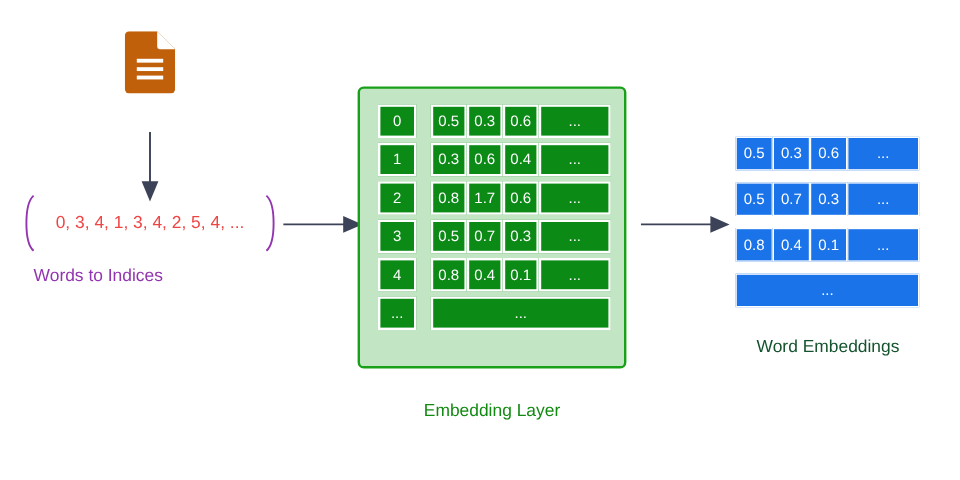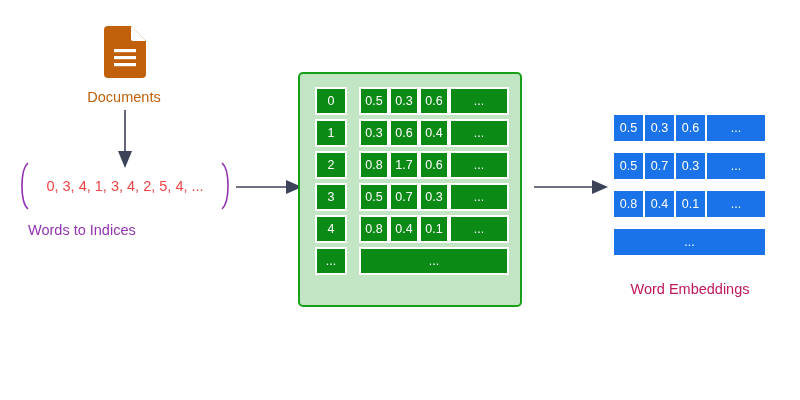--- a/index.html
+++ b/index.html
@@ -185,39 +185,38 @@
     justify-content: center;
   }
   .we-cell.wide { width: 60px; }
   .we-row.full .we-cell { width: 153px; }
   #word-embeddings-label {
     position: absolute;
     left: 600px;
     top: 281px;
     width: 180px;
     text-align: center;
-    color: #be185d;
+    color: #14532d;
     font-size: 14.5px;
     white-space: nowrap;
   }
 </style>
 </head>
 <body>
 
 <div class="stage">
 
   <svg id="doc-icon" class="icon" viewBox="0 0 42 52">
     <path d="M4 0 H27 L42 15 V48 A4 4 0 0 1 38 52 H4 A4 4 0 0 1 0 48 V4 A4 4 0 0 1 4 0 Z" fill="#c1600a"></path>
     <path d="M27 0 L42 15 H29 A2 2 0 0 1 27 13 Z" fill="#ffffff"></path>
     <rect x="10" y="23" width="22" height="3.2" fill="#ffffff"></rect>
     <rect x="10" y="30" width="22" height="3.2" fill="#ffffff"></rect>
     <rect x="10" y="37" width="22" height="3.2" fill="#ffffff"></rect>
   </svg>
 
-  <div id="documents-label">Documents</div>
 
   <svg id="arrow-down" class="arrow-svg" viewBox="0 0 34 60">
     <line x1="17" y1="0" x2="17" y2="44" stroke="#3c4257" stroke-width="1.6"></line>
     <polygon points="17,58 10,41 24,41" fill="#3c4257"></polygon>
   </svg>
 
   <div id="indices-group">
     <svg id="indices-brackets" viewBox="0 0 218 52">
       <path d="M12 3 C4 10, 4 42, 12 49" stroke="#9334b0" stroke-width="1.6" fill="none"></path>
       <path d="M206 3 C214 10, 214 42, 206 49" stroke="#9334b0" stroke-width="1.6" fill="none"></path>
@@ -288,20 +287,21 @@
       <div class="emb-row">
         <div class="emb-index">...</div>
         <div class="emb-vector full">
           <div class="emb-cell">...</div>
         </div>
       </div>
 
     </div>
   </div>
 
+  <div id="embedding-layer-label">Embedding Layer</div>
 
   <svg id="arrow-right" class="arrow-svg" viewBox="0 0 76 30">
     <line x1="0" y1="15" x2="60" y2="15" stroke="#3c4257" stroke-width="1.6"></line>
     <polygon points="74,15 58,8 58,22" fill="#3c4257"></polygon>
   </svg>
 
   <div id="word-embeddings-rows">
 
     <div class="we-row">
       <div class="we-cell">0.5</div>

